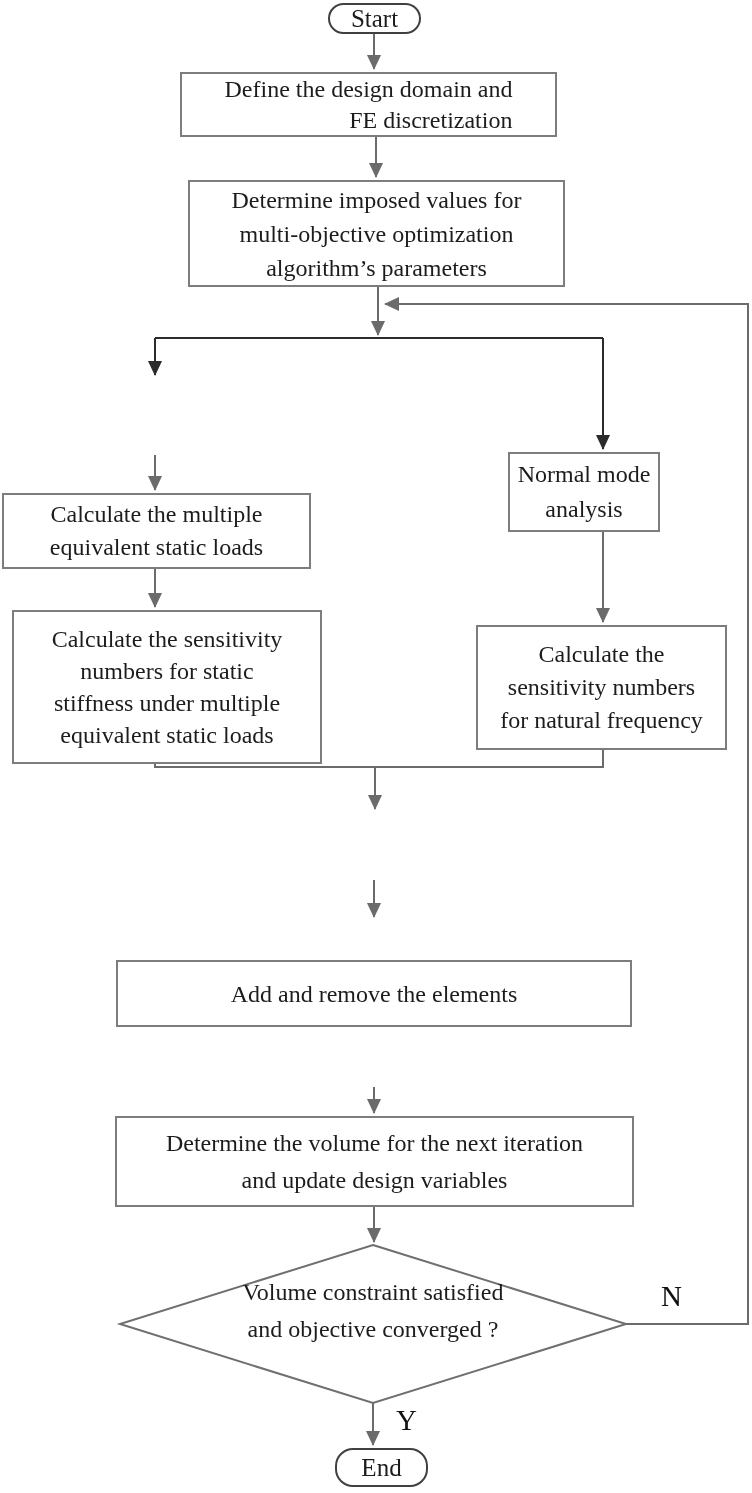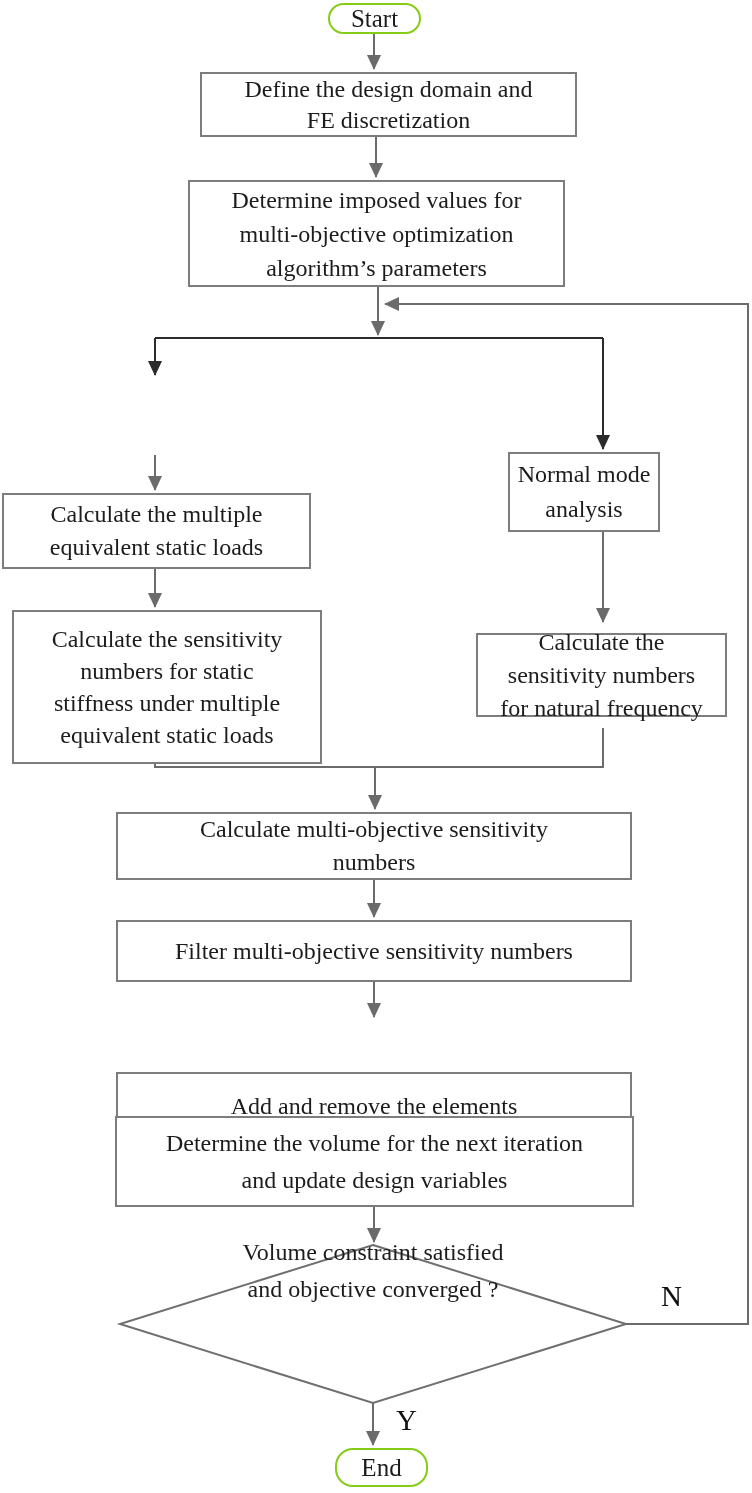--- a/index.html
+++ b/index.html
@@ -15,35 +15,35 @@
   .node{
     position:absolute;
     display:flex;align-items:center;justify-content:center;
     text-align:center;
     box-sizing:border-box;
     background:#ffffff;
     font-size:24px;line-height:34px;
     white-space:pre-wrap;
   }
   .process{border:2px solid #7d7d7d;}
-  .terminator{border:2px solid #84cc16;border-radius:18px;font-size:25px;}
+  .terminator{border:2px solid #404040;border-radius:18px;font-size:25px;}
   
   .n-start   {left:328px;top:3px;   width:93px; height:31px;}
-  .n-define  {left:200px;top:72px;  width:377px;height:65px; line-height:31px;}
+  .n-define  {left:180px;top:72px;  width:377px;height:65px; line-height:31px;text-align:right;}
   .n-imposed {left:188px;top:180px; width:377px;height:107px;line-height:34px;}
   .n-dynamic {left:2px;  top:378px; width:309px;height:77px; line-height:33px;}
   .n-equiv   {left:2px;  top:493px; width:309px;height:76px; line-height:33px;}
   .n-sstat   {left:12px;  top:610px; width:310px;height:154px;line-height:32px;}
   .n-normal  {left:508px;top:452px; width:152px;height:80px; line-height:35px;}
-  .n-sfreq   {left:476px;top:625px; width:251px;height:84px;line-height:33px;margin-top:8px;}
+  .n-sfreq   {left:476px;top:625px; width:251px;height:125px;line-height:33px;}
   .n-mobj    {left:116px;top:812px; width:516px;height:68px; line-height:33px;}
   .n-filter  {left:116px;top:920px; width:516px;height:62px;}
-  .n-addrem  {left:116px;top:1072px;width:516px;height:67px;}
+  .n-addrem  {left:116px;top:960px;width:516px;height:67px;}
   .n-volume  {left:115px;top:1116px;width:519px;height:91px; line-height:37px;}
-  .n-decision{left:120px;top:1216px;width:506px;height:110px;line-height:37px;background:transparent;}
+  .n-decision{left:120px;top:1256px;width:506px;height:110px;line-height:37px;background:transparent;}
   .n-end     {left:335px;top:1448px;width:93px; height:39px;}
   .edge-label{
     position:absolute;font-size:29px;line-height:29px;
     color:#111111;background:transparent;
   }
   .l-yes{left:396px;top:1406px;}
   .l-no {left:661px;top:1282px;}
 </style>
 </head>
 <body>
@@ -115,24 +115,21 @@
 stiffness under multiple
 equivalent static loads</div>
 
   <div class="node process n-normal">Normal mode
 analysis</div>
 
   <div class="node process n-sfreq">Calculate the
 sensitivity numbers
 for natural frequency</div>
 
-  <div class="node process n-mobj">Calculate multi-objective sensitivity
-numbers</div>
 
-  <div class="node process n-filter">Filter multi-objective sensitivity numbers</div>
 
   <div class="node process n-addrem">Add and remove the elements</div>
 
   <div class="node process n-volume">Determine the volume for the next iteration
 and update design variables</div>
 
   <div class="node n-decision">Volume constraint satisfied
 and objective converged ?</div>
 
   <div class="node terminator n-end">End</div>

